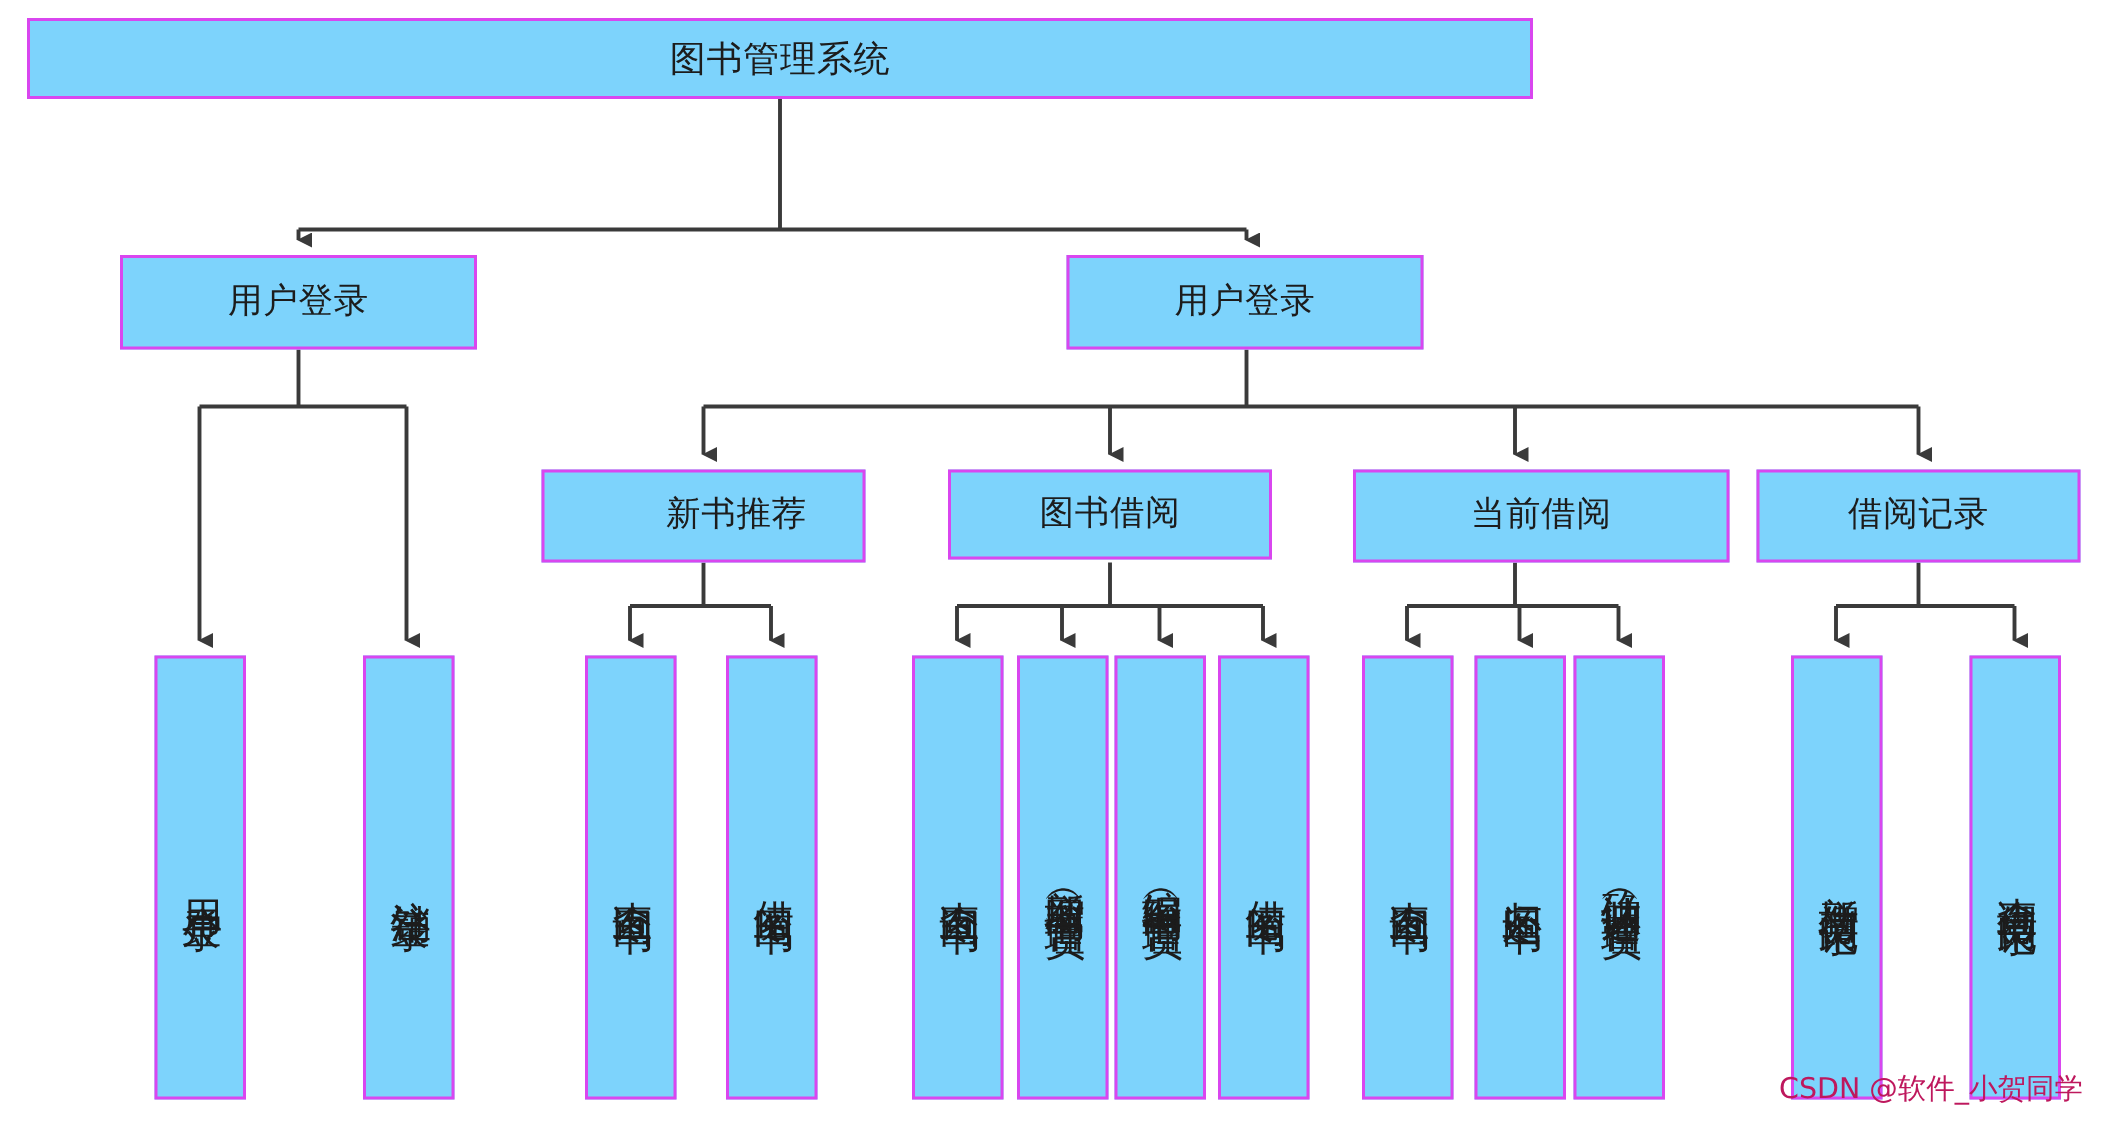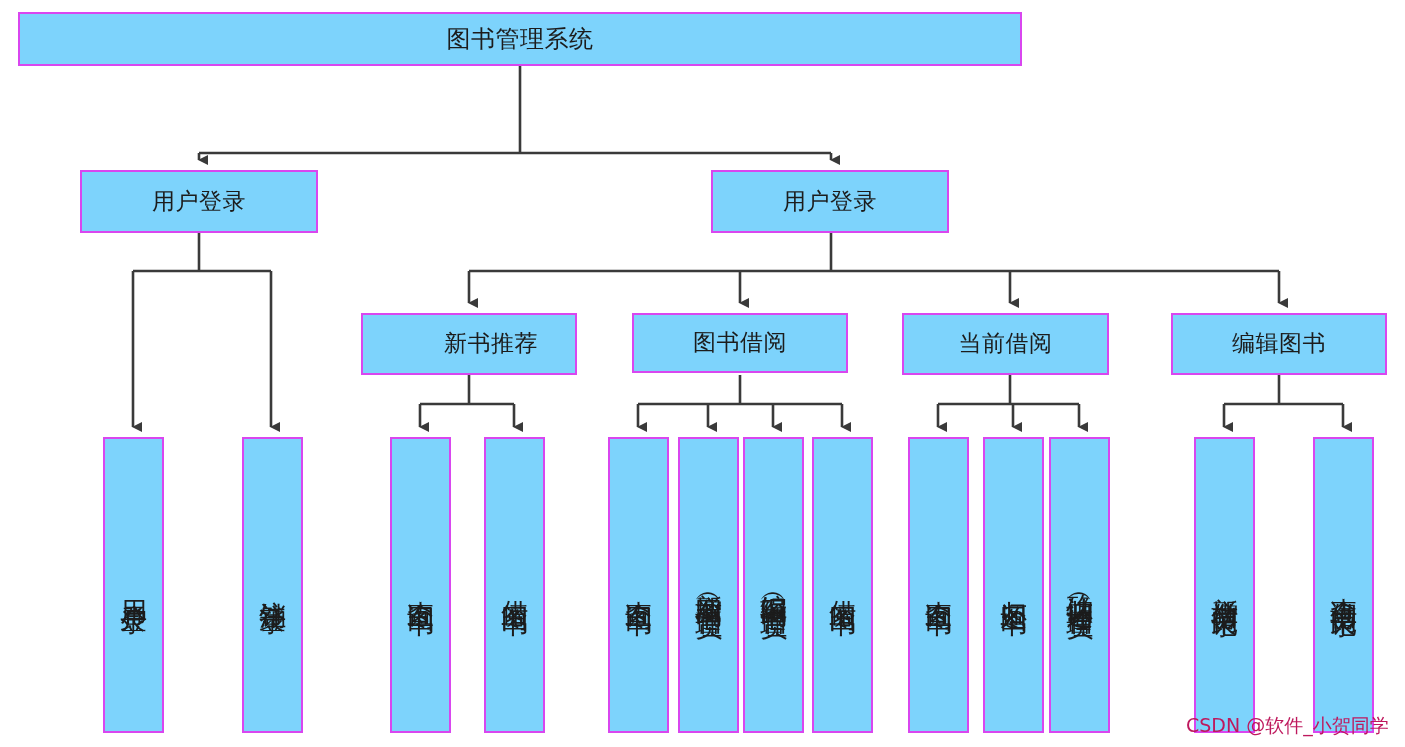--- a/index.html
+++ b/index.html
@@ -137,25 +137,25 @@
   <div class="node horiz" style="left:711px; top:170px; width:238px; height:63px;">
     <span class="lbl">用户登录</span>
   </div>
 
   <div class="node horiz" style="left:361px; top:313px; width:216px; height:62px;padding-left:44px;">
     <span class="lbl">新书推荐</span>
   </div>
   <div class="node horiz" style="left:632px; top:313px; width:216px; height:60px;">
     <span class="lbl">图书借阅</span>
   </div>
-  <div class="node horiz" style="left:902px; top:313px; width:207px; height:62px;">
+  <div class="node horiz" style="left:902px; top:313px; width:251px; height:62px;">
     <span class="lbl">当前借阅</span>
   </div>
   <div class="node horiz" style="left:1171px; top:313px; width:216px; height:62px;">
-    <span class="lbl">编辑图书</span>
+    <span class="lbl">借阅记录</span>
   </div>
 
   <div class="node vert" style="left:103px; top:437px; width:61px; height:296px;">
     <span class="lbl">用户登录</span>
   </div>
   <div class="node vert" style="left:242px; top:437px; width:61px; height:296px;">
     <span class="lbl">注销登录</span>
   </div>
 
   <div class="node vert" style="left:390px; top:437px; width:61px; height:296px;">

